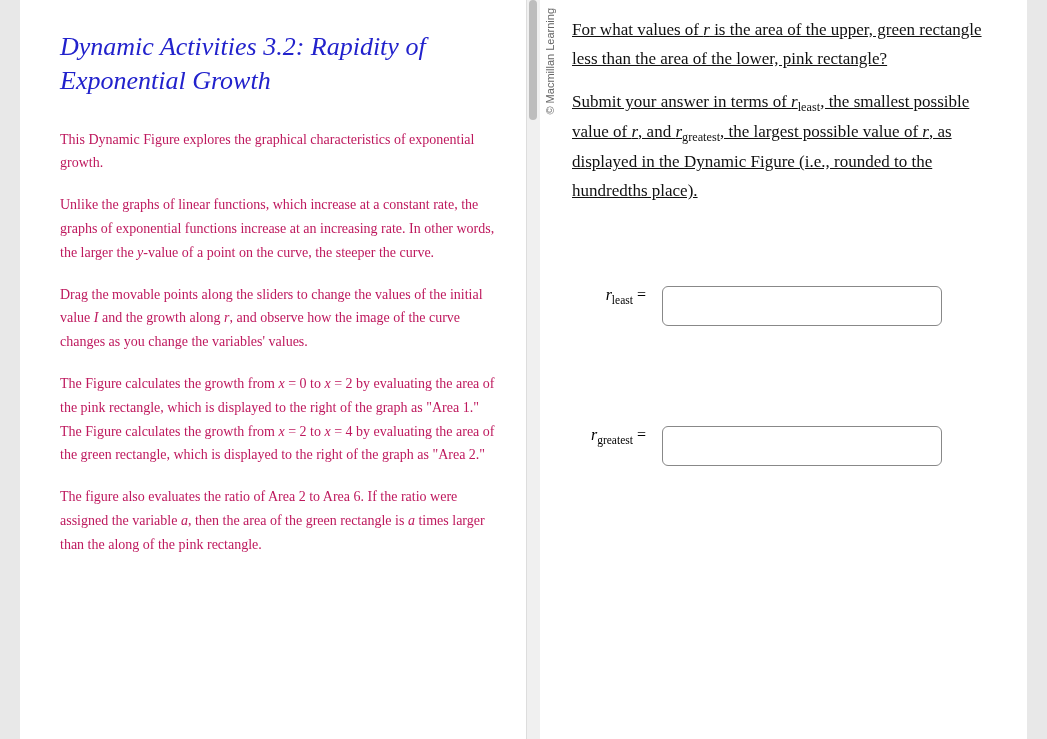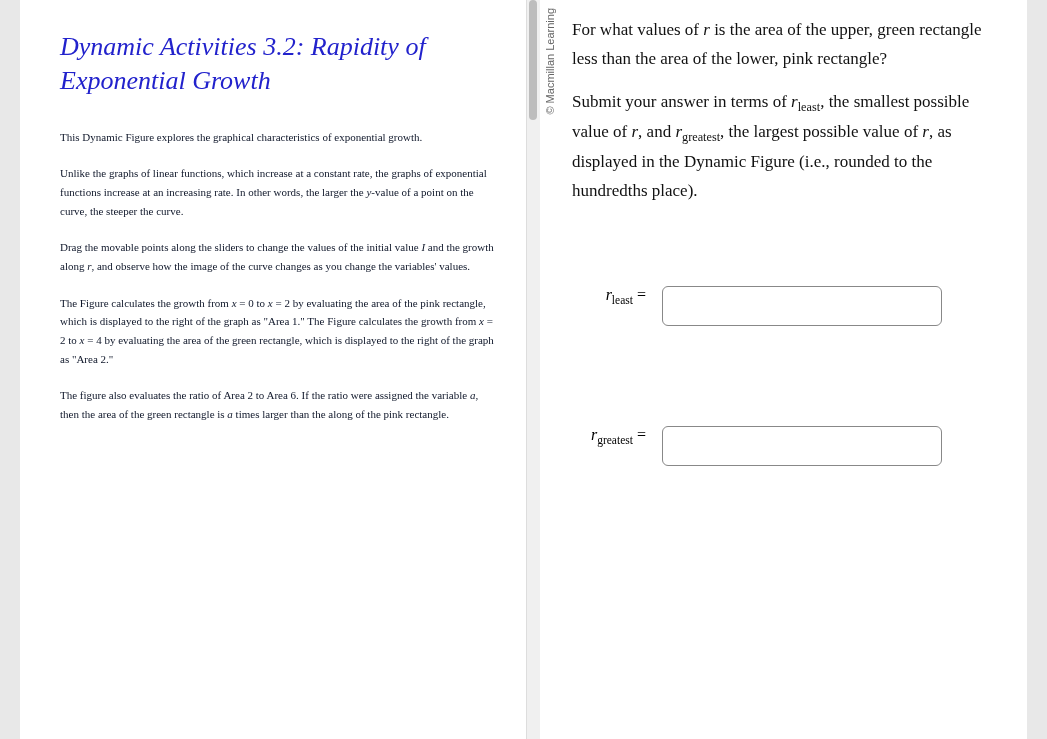--- a/index.html
+++ b/index.html
@@ -50,23 +50,23 @@
   .title {
     color: #2222cc;
     font-style: italic;
     font-size: 26px;
     font-weight: normal;
     margin: 0 0 30px 0;
     line-height: 1.3;
     font-family: Georgia, 'Times New Roman', serif;
   }
   .body-text p {
-    font-size: 11px;
+    font-size: 14px;
     line-height: 1.7;
-    color: #0f172a;
+    color: #be185d;
     margin: 0 0 18px 0;
   }
   .ital { font-style: italic; }
   .copyright {
     position: absolute;
     left: 4px;
     top: 8px;
     transform-origin: left top;
     transform: rotate(-90deg) translateX(-100%);
     font-size: 11px;
@@ -76,20 +76,21 @@
   }
   .question-area {
     padding-left: 26px;
     padding-top: 6px;
   }
   .question-text {
     font-size: 17px;
     line-height: 1.7;
     color: #111;
     margin: 0 0 14px 0;
+    text-decoration: underline;
   }
   .sub { font-size: 0.72em; vertical-align: sub; }
   .answers {
     margin-top: 80px;
   }
   .answer-row {
     display: flex;
     align-items: flex-start;
     margin-bottom: 100px;
   }

